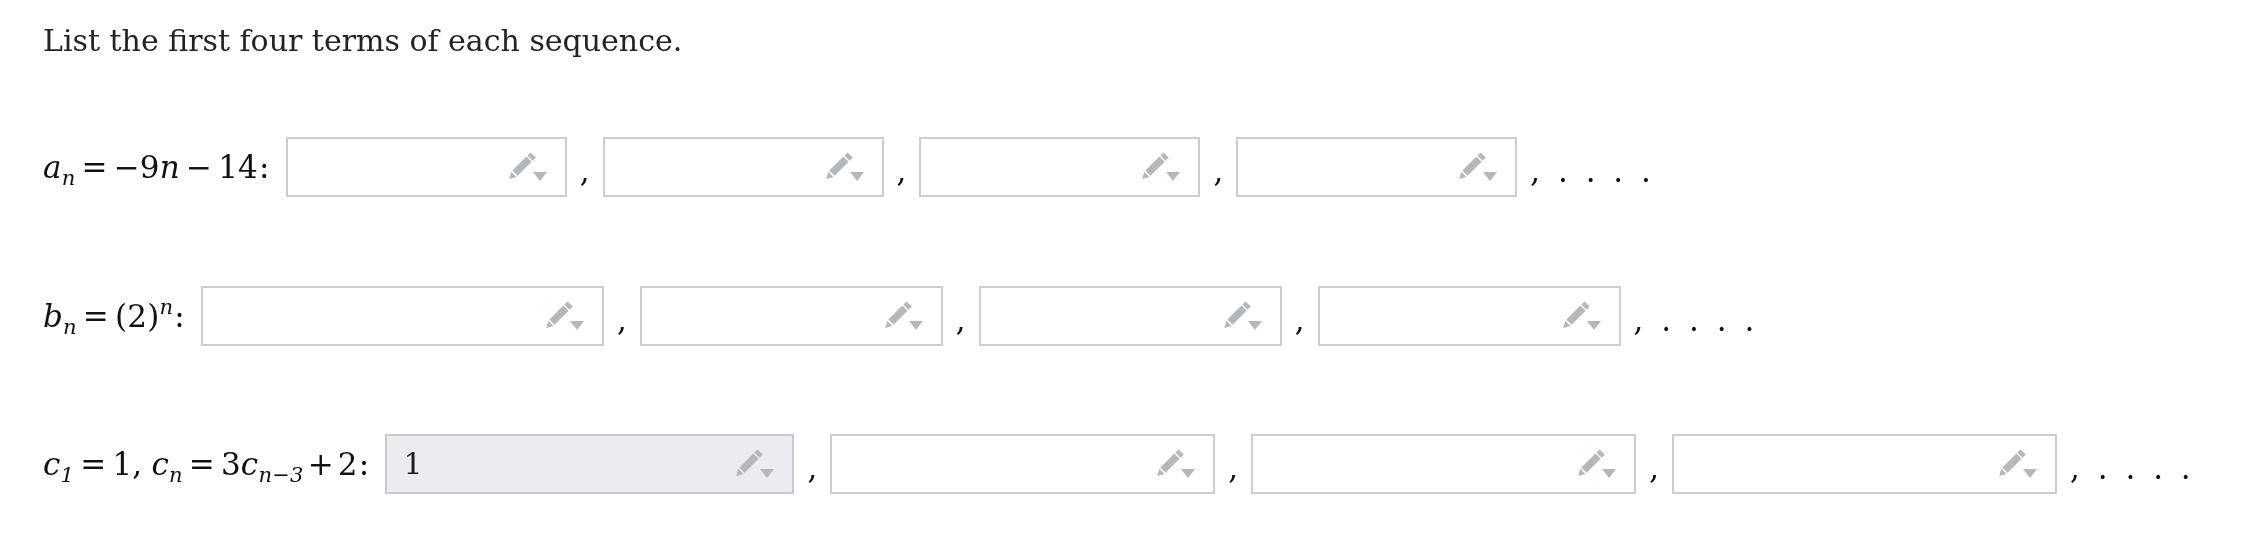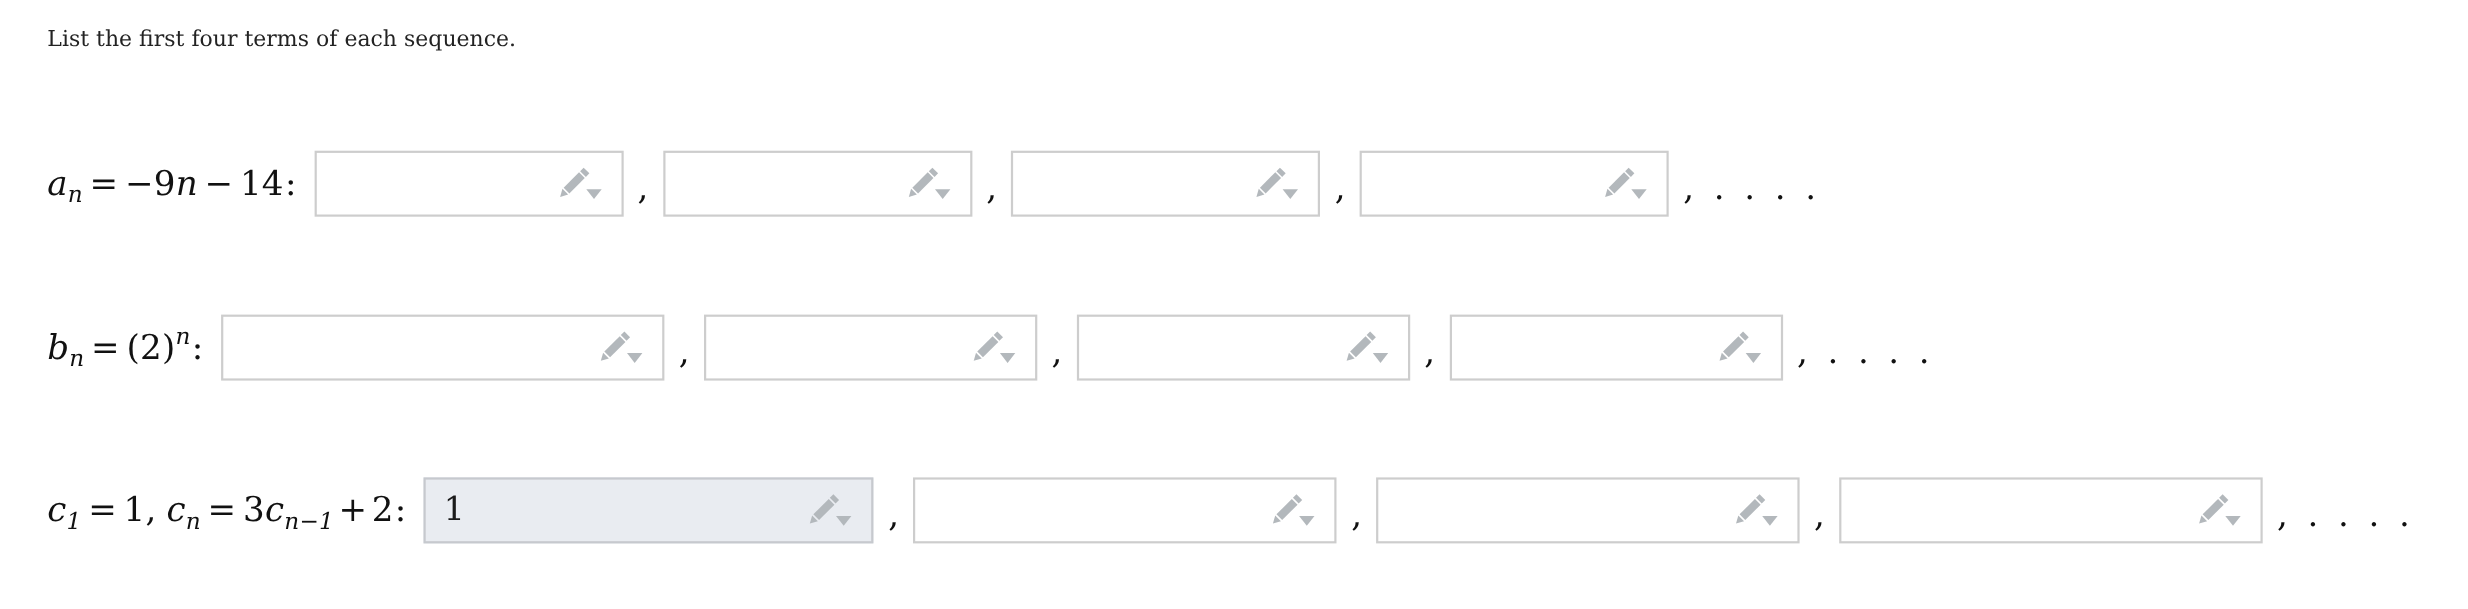--- a/index.html
+++ b/index.html
@@ -20,21 +20,21 @@
     position: relative;
     width: 2244px;
     height: 554px;
   }
 
   
   .prompt {
     position: absolute;
     left: 43px;
     top: 23px;
-    font-size: 20px;
+    font-size: 30px;
     line-height: 1.2;
     color: #232323;
     font-family: "DejaVu Serif", "Liberation Serif", serif;
     white-space: nowrap;
   }
 
   
   .row {
     position: absolute;
     left: 0;
@@ -294,21 +294,21 @@
       <span class="mi">c</span>
         <span class="sub">1</span>
         <span class="mo">=</span>
         <span class="mn">1</span>
         <span class="comma-in">,</span>
         <span class="mi">c</span>
         <span class="sub">n</span>
         <span class="mo">=</span>
         <span class="mn">3</span>
         <span class="mi">c</span>
-        <span class="sub">n−1</span>
+        <span class="sub">n−3</span>
         <span class="mo tight">+</span>
         <span class="mn">2</span>
         <span class="colon">:</span>
     </span>
 
     <div class="answer-box filled" style="width:409px">
       <span class="answer-value">1</span>
       <span class="pencil-slot">
         <svg width="46" height="34" viewBox="0 0 46 34" xmlns="http://www.w3.org/2000/svg">
           <g fill="#b3b8bc">

